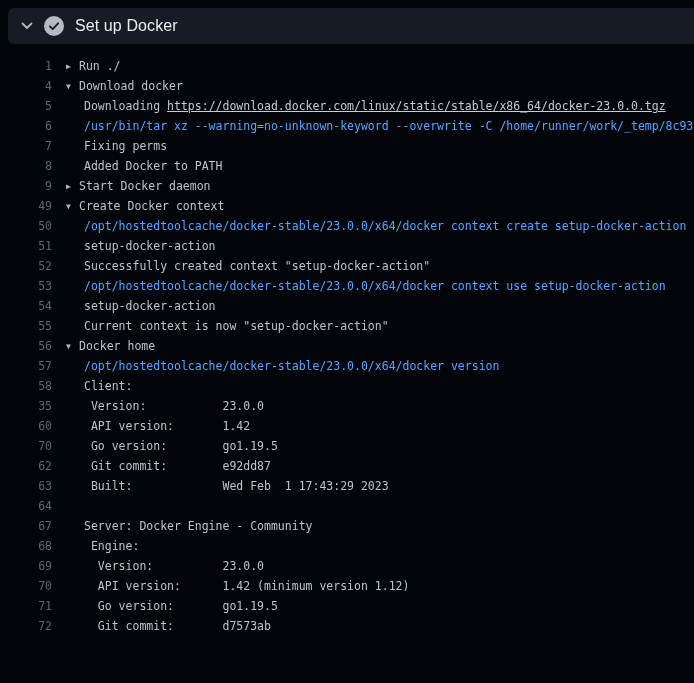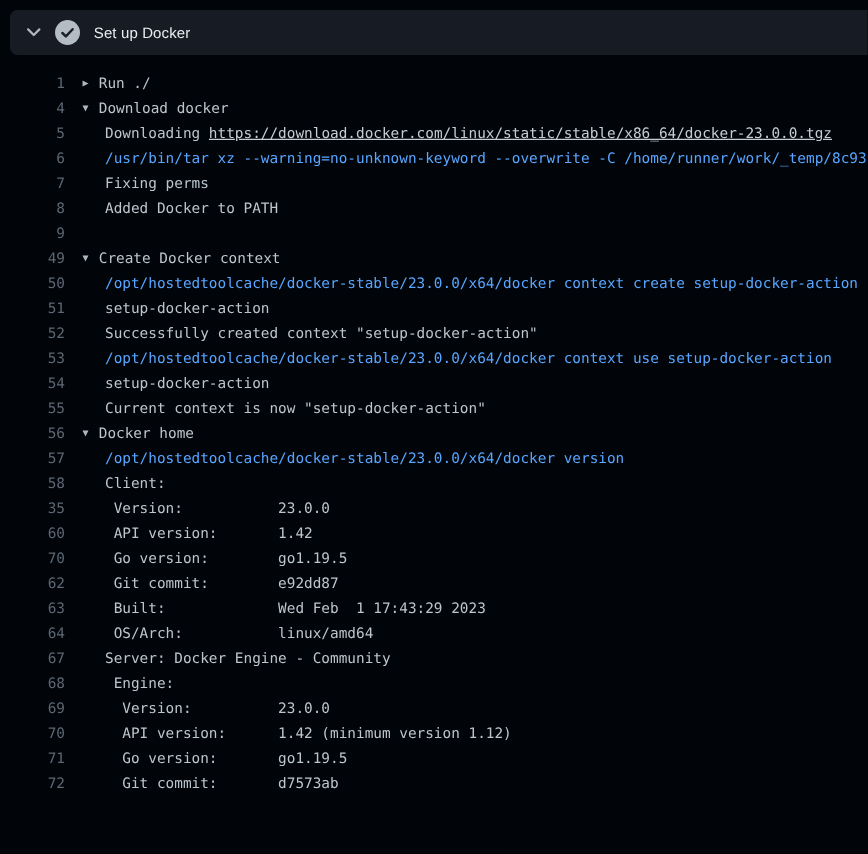--- a/index.html
+++ b/index.html
@@ -36,21 +36,21 @@
   }
   .status {
     display: flex;
     align-items: center;
     margin-right: 11px;
     width: 20px;
     height: 20px;
   }
   .title {
     color: var(--title, #e9edf2);
-    font-size: 12px;
+    font-size: 16px;
     font-weight: 400;
     letter-spacing: 0.1px;
   }
   .log {
     position: absolute;
     top: 56px;
     left: 0;
     right: 0;
     font-family: "DejaVu Sans Mono", monospace;
     font-size: 11.5px;
@@ -105,36 +105,36 @@
   <span class="title">Set up Docker</span>
 </div>
 
 <div class="log">
     <div class="row"><span class="ln">1</span><span class="lc group"><span class="arrow">▶</span><span>Run ./</span></span></div>
     <div class="row"><span class="ln">4</span><span class="lc group"><span class="arrow">▼</span><span>Download docker</span></span></div>
     <div class="row"><span class="ln">5</span><span class="lc child"><span>Downloading </span><a class="loglink">https://download.docker.com/linux/static/stable/x86_64/docker-23.0.0.tgz</a></span></div>
     <div class="row"><span class="ln">6</span><span class="lc child cmd">/usr/bin/tar xz --warning=no-unknown-keyword --overwrite -C /home/runner/work/_temp/8c93</span></div>
     <div class="row"><span class="ln">7</span><span class="lc child">Fixing perms</span></div>
     <div class="row"><span class="ln">8</span><span class="lc child">Added Docker to PATH</span></div>
-    <div class="row"><span class="ln">9</span></div>
+    <div class="row"><span class="ln">9</span><span class="lc group"><span class="arrow">▶</span><span>Start Docker daemon</span></span></div>
     <div class="row"><span class="ln">49</span><span class="lc group"><span class="arrow">▼</span><span>Create Docker context</span></span></div>
     <div class="row"><span class="ln">50</span><span class="lc child cmd">/opt/hostedtoolcache/docker-stable/23.0.0/x64/docker context create setup-docker-action --</span></div>
     <div class="row"><span class="ln">51</span><span class="lc child">setup-docker-action</span></div>
     <div class="row"><span class="ln">52</span><span class="lc child">Successfully created context "setup-docker-action"</span></div>
     <div class="row"><span class="ln">53</span><span class="lc child cmd">/opt/hostedtoolcache/docker-stable/23.0.0/x64/docker context use setup-docker-action</span></div>
     <div class="row"><span class="ln">54</span><span class="lc child">setup-docker-action</span></div>
     <div class="row"><span class="ln">55</span><span class="lc child">Current context is now "setup-docker-action"</span></div>
     <div class="row"><span class="ln">56</span><span class="lc group"><span class="arrow">▼</span><span>Docker home</span></span></div>
     <div class="row"><span class="ln">57</span><span class="lc child cmd">/opt/hostedtoolcache/docker-stable/23.0.0/x64/docker version</span></div>
     <div class="row"><span class="ln">58</span><span class="lc child">Client:</span></div>
     <div class="row"><span class="ln">35</span><span class="lc child"> Version:           23.0.0</span></div>
     <div class="row"><span class="ln">60</span><span class="lc child"> API version:       1.42</span></div>
     <div class="row"><span class="ln">70</span><span class="lc child"> Go version:        go1.19.5</span></div>
     <div class="row"><span class="ln">62</span><span class="lc child"> Git commit:        e92dd87</span></div>
     <div class="row"><span class="ln">63</span><span class="lc child"> Built:             Wed Feb  1 17:43:29 2023</span></div>
-    <div class="row"><span class="ln">64</span><span class="lc child"> OS/Arch:           linux/amd64</span></div>
+    <div class="row"><span class="ln">64</span></div>
     <div class="row"><span class="ln">67</span><span class="lc child">Server: Docker Engine - Community</span></div>
     <div class="row"><span class="ln">68</span><span class="lc child"> Engine:</span></div>
     <div class="row"><span class="ln">69</span><span class="lc child">  Version:          23.0.0</span></div>
     <div class="row"><span class="ln">70</span><span class="lc child">  API version:      1.42 (minimum version 1.12)</span></div>
     <div class="row"><span class="ln">71</span><span class="lc child">  Go version:       go1.19.5</span></div>
     <div class="row"><span class="ln">72</span><span class="lc child">  Git commit:       d7573ab</span></div>
   </div>
 
 </body></html>

